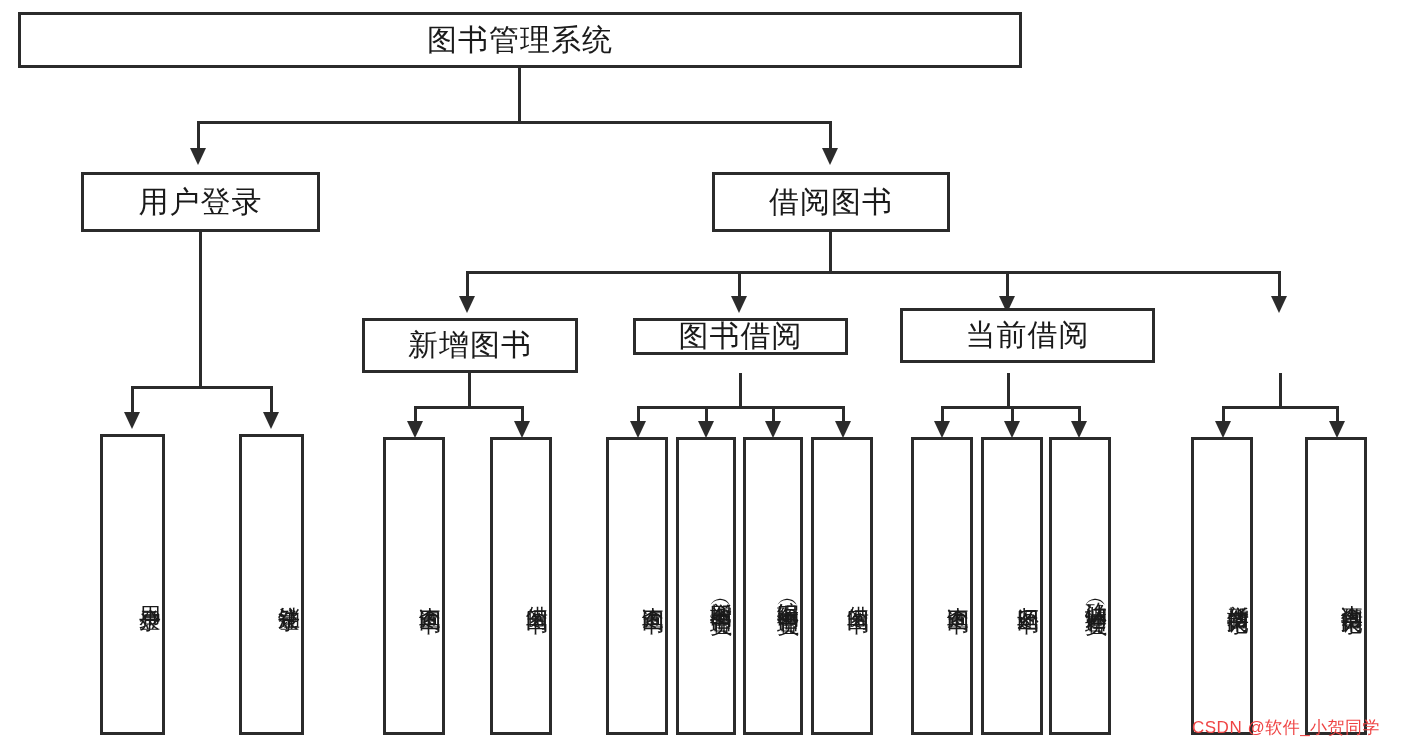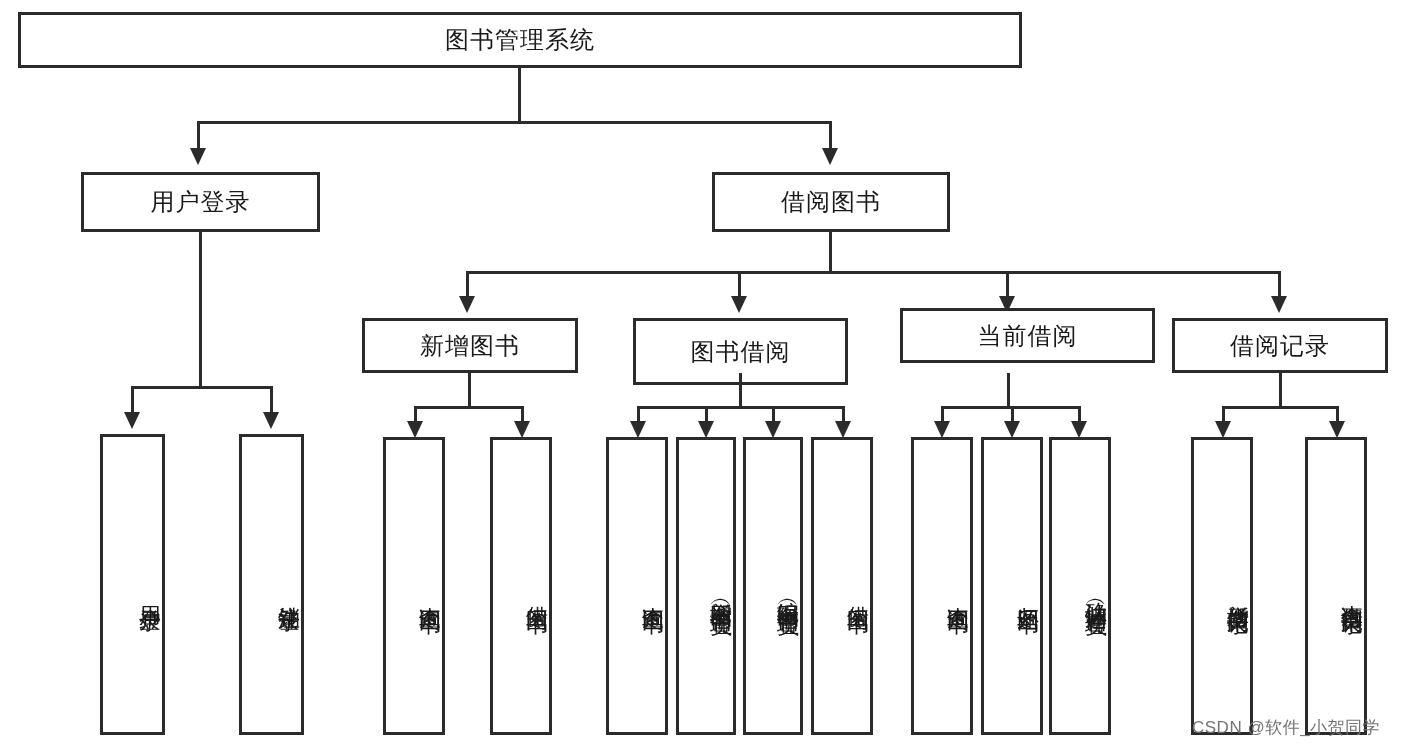--- a/index.html
+++ b/index.html
@@ -21,21 +21,21 @@
     position: absolute;
     box-sizing: border-box;
     border: 3px solid #2b2b2b;
     background: #ffffff;
     display: flex;
     align-items: center;
     justify-content: center;
     color: #1a1a1a;
   }
   .node.horiz {
-    font-size: 24px;
+    font-size: 30px;
     letter-spacing: 1px;
   }
   .node.vert {
     writing-mode: vertical-rl;
     text-orientation: upright;
     font-size: 22px;
     line-height: 1.05;
     letter-spacing: 2px;
     align-items: flex-start;
     justify-content: center;
@@ -59,21 +59,21 @@
     position: absolute;
     width: 0;
     height: 0;
     border-left: 8px solid transparent;
     border-right: 8px solid transparent;
     border-top: 17px solid #2b2b2b;
   }
   .watermark {
     position: absolute;
     font-size: 17px;
-    color: #737373;
+    color: #ef4444;
     white-space: nowrap;
     letter-spacing: 0.5px;
   }
 </style>
 </head>
 <body>
 
 <div id="canvas">
 
   <div class="node horiz root-node" style="left:18px; top:12px; width:1004px; height:56px;">
@@ -110,28 +110,25 @@
   <div class="edge v" style="left:738px; top:271px; height:27px;"></div>
   <div class="arrow" style="left:731px; top:296px;"></div>
   <div class="edge v" style="left:1006px; top:271px; height:27px;"></div>
   <div class="arrow" style="left:999px; top:296px;"></div>
   <div class="edge v" style="left:1278px; top:271px; height:27px;"></div>
   <div class="arrow" style="left:1271px; top:296px;"></div>
 
   <div class="node horiz" style="left:362px; top:318px; width:216px; height:55px;">
     <span>新增图书</span>
   </div>
-  <div class="node horiz" style="left:633px; top:318px; width:215px; height:67px;">
+  <div class="node horiz" style="left:633px; top:318px; width:215px; height:37px;">
     <span>图书借阅</span>
   </div>
   <div class="node horiz" style="left:900px; top:308px; width:255px; height:55px;">
     <span>当前借阅</span>
-  </div>
-  <div class="node horiz" style="left:1172px; top:318px; width:216px; height:55px;">
-    <span>借阅记录</span>
   </div>
 
   <div class="edge v" style="left:468px; top:373px; height:33px;"></div>
   <div class="edge h" style="left:414px; top:406px; width:110px;"></div>
   <div class="edge v" style="left:414px; top:406px; height:20px;"></div>
   <div class="arrow" style="left:407px; top:421px;"></div>
   <div class="edge v" style="left:521px; top:406px; height:20px;"></div>
   <div class="arrow" style="left:514px; top:421px;"></div>
 
   <div class="edge v" style="left:739px; top:373px; height:33px;"></div>

